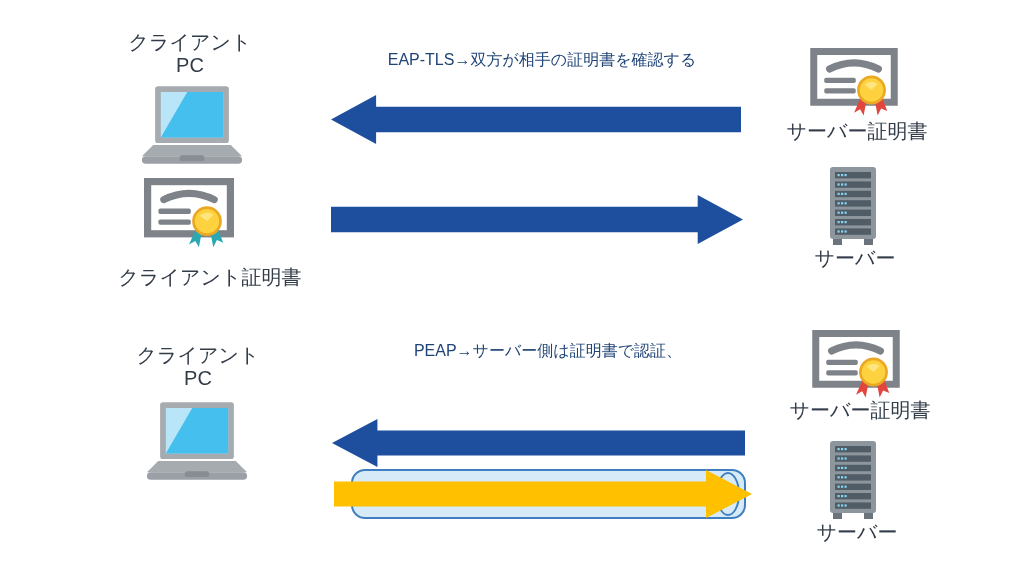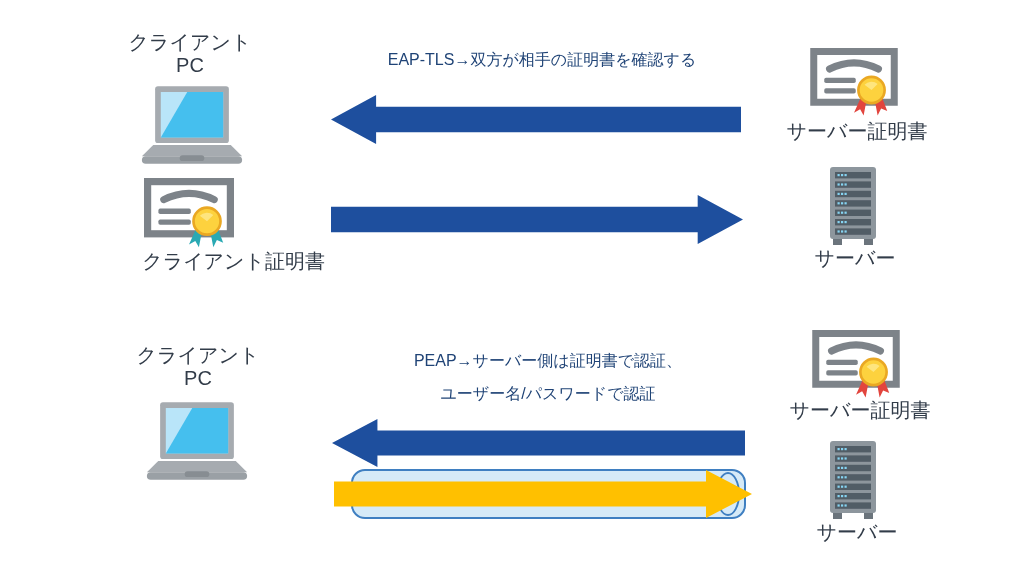--- a/index.html
+++ b/index.html
@@ -9,21 +9,21 @@
   }
   .abs { position:absolute; }
   .label {
     position:absolute; text-align:center; color:var(--label_text,#323c49);
     font-size:20px; line-height:23px; white-space:nowrap;
   }
   .caption {
     position:absolute; text-align:center; color:var(--caption_text,#1f4376);
     font-size:16px; line-height:23px;
   }
-  .caption span { display:block;margin-top:10px; }
+  .caption span { display:block; }
   .label span { display:block; }
   .arrow-right, .arrow-left { position:absolute; }
   .arrow-right { clip-path:polygon(0 24%, 89% 24%, 89% 0, 100% 50%, 89% 100%, 89% 76%, 0 76%); }
   .arrow-left  { clip-path:polygon(100% 24%, 11% 24%, 11% 0, 0 50%, 11% 100%, 11% 76%, 100% 76%); }
   .blue-arrow   { background:var(--arrow_blue,#1e4f9e); }
   .yellow-arrow { background:var(--arrow_yellow,#ffc000); z-index:3; }
   .tunnel {
     position:absolute; box-sizing:border-box; border-radius:14px;
     background:var(--tunnel_fill,#d6eaf7); border:2px solid var(--tunnel_border,#3f7fc1);
     z-index:1;
@@ -58,21 +58,21 @@
     <rect x="4" y="4" width="92" height="58" fill="#ffffff" stroke="#7d8389" stroke-width="8"></rect>
     <path d="M22 24 Q50 10 78 24" stroke="#7d8389" stroke-width="8" fill="none" stroke-linecap="round"></path>
     <rect x="16" y="34" width="36" height="6" rx="2" fill="#7d8389"></rect>
     <rect x="16" y="46" width="36" height="6" rx="2" fill="#7d8389"></rect>
     <polygon points="59,54 50,74 57,70 61,77 65,56" fill="#2aa9b3"></polygon>
     <polygon points="81,54 88,72 81,69 77,77 73,56" fill="#2aa9b3"></polygon>
     <circle cx="70" cy="48" r="15" fill="#fdd23e" stroke="#eaa823" stroke-width="3"></circle>
     <path d="M62 42 A11 11 0 0 1 77 41 L70 48 Z" fill="#fee98a" opacity="0.85"></path>
   </svg>
 
-  <div class="label" style="left:95px; top:250px; width:230px;text-align:right;">クライアント証明書</div>
+  <div class="label" style="left:95px; top:266px; width:230px;">クライアント証明書</div>
 
   <div class="caption" style="left:337px; top:48px; width:410px;">EAP-TLS→双方が相手の証明書を確認する</div>
 
   <div class="arrow-left blue-arrow" style="left:331px; top:95px; width:410px; height:49px;"></div>
 
   <div class="arrow-right blue-arrow" style="left:331px; top:195px; width:412px; height:49px;"></div>
 
   <svg class="abs" style="left:810px; top:48px;" width="88" height="70" viewBox="0 0 100 80">
     <rect x="4" y="4" width="92" height="58" fill="#ffffff" stroke="#7d8389" stroke-width="8"></rect>
     <path d="M22 24 Q50 10 78 24" stroke="#7d8389" stroke-width="8" fill="none" stroke-linecap="round"></path>
@@ -136,21 +136,20 @@
     <rect x="22" y="6" width="66" height="48" fill="#b9e5f9"></rect>
     <polygon points="50,6 88,6 88,54 22,54" fill="#45bfee"></polygon>
     <polygon points="14,62 96,62 108,74 2,74" fill="#a6abb0"></polygon>
     <rect x="2" y="74" width="106" height="8" rx="4" fill="#9aa0a5"></rect>
     <rect x="42" y="73" width="26" height="6" rx="3" fill="#878d92"></rect>
   </svg>
 
 
   <div class="caption" style="left:348px; top:339px; width:400px;">
     <span>PEAP→サーバー側は証明書で認証、</span>
-    <span>ユーザー名/パスワードで認証</span>
   </div>
 
   <div class="arrow-left blue-arrow" style="left:332px; top:419px; width:413px; height:48px;"></div>
 
   <div class="tunnel" style="left:351px; top:469px; width:395px; height:50px;">
     <div class="tunnel-cap"></div>
   </div>
 
   <div class="arrow-right yellow-arrow" style="left:334px; top:470px; width:418px; height:48px;"></div>
 

